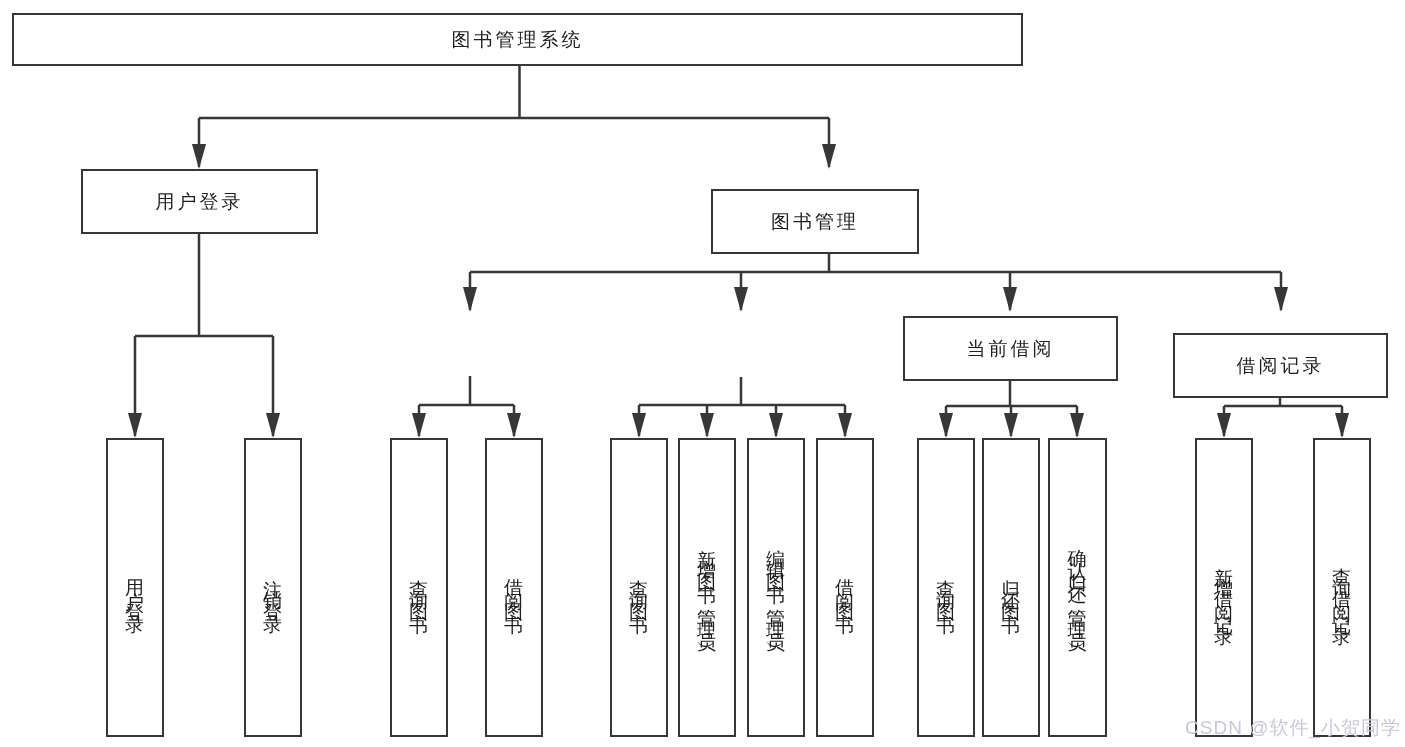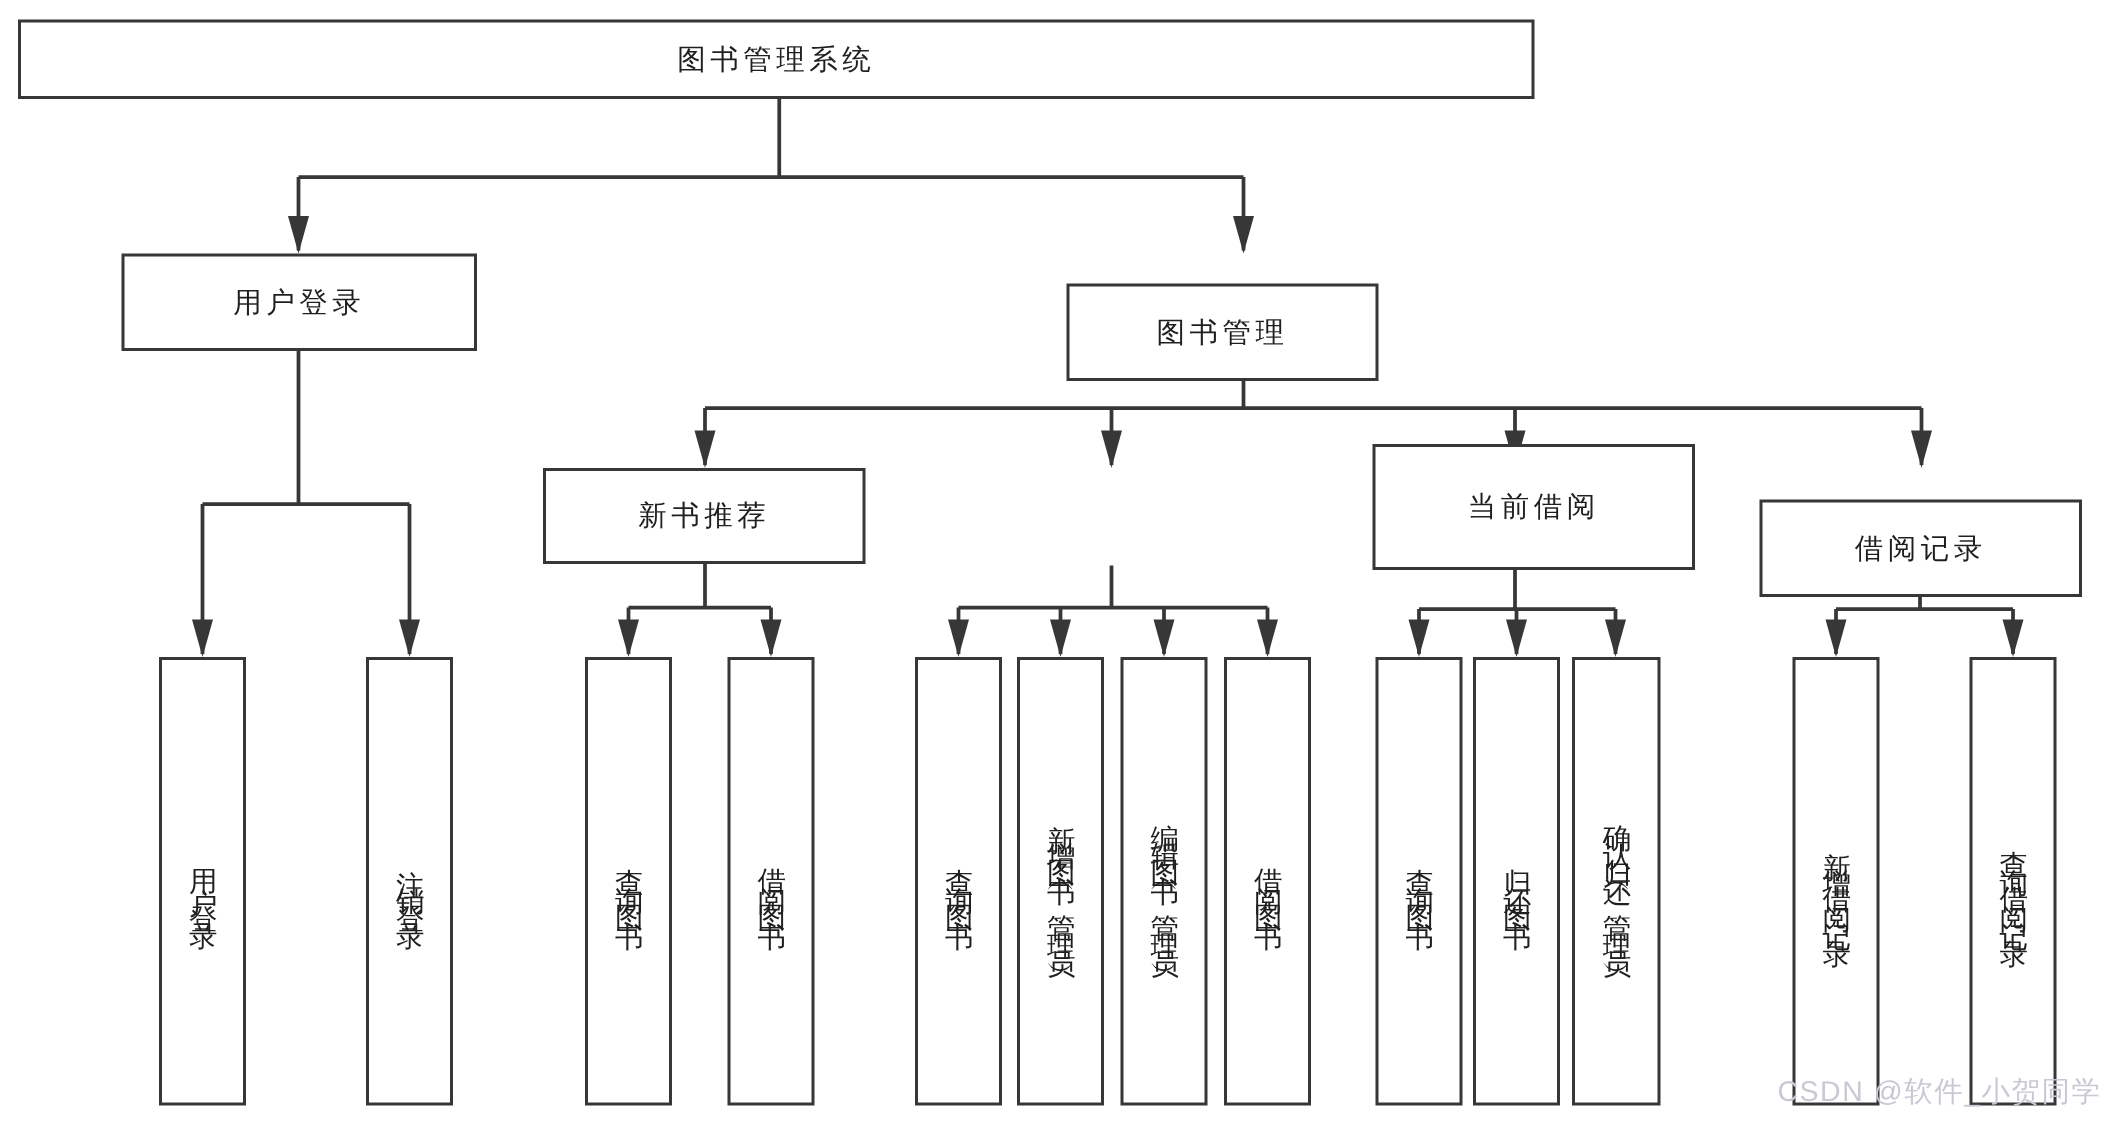--- a/index.html
+++ b/index.html
@@ -89,22 +89,21 @@
       <polygon points="1217,413 1231,413 1224,438"></polygon>
       <polygon points="1335,413 1349,413 1342,438"></polygon>
     </g>
   </svg>
 
   <div class="box" style="left:12px; top:13px; width:1011px; height:53px;">图书管理系统</div>
 
   <div class="box" style="left:81px; top:169px; width:237px; height:65px;">用户登录</div>
   <div class="box" style="left:711px; top:169px; width:208px; height:65px;margin-top:20px;">图书管理</div>
 
-  <div class="box" style="left:362px; top:312px; width:215px; height:64px;">新书推荐</div>
-  <div class="box" style="left:903px; top:296px; width:215px; height:84px;margin-left:12px;">当前借阅</div>
+  <div class="box" style="left:903px; top:316px; width:215px; height:65px;">当前借阅</div>
   <div class="box" style="left:1173px; top:312px; width:215px; height:65px;margin-top:21px;">借阅记录</div>
 
   <div class="box vbox" style="left:106px; top:438px; width:58px; height:299px;">用户登录</div>
   <div class="box vbox" style="left:244px; top:438px; width:58px; height:299px;">注销登录</div>
 
   <div class="box vbox" style="left:390px; top:438px; width:58px; height:299px;">查询图书</div>
   <div class="box vbox" style="left:485px; top:438px; width:58px; height:299px;">借阅图书</div>
 
   <div class="box vbox" style="left:610px; top:438px; width:58px; height:299px;">查询图书</div>
   <div class="box vbox" style="left:678px; top:438px; width:58px; height:299px;">新增图书（管理员）</div>

